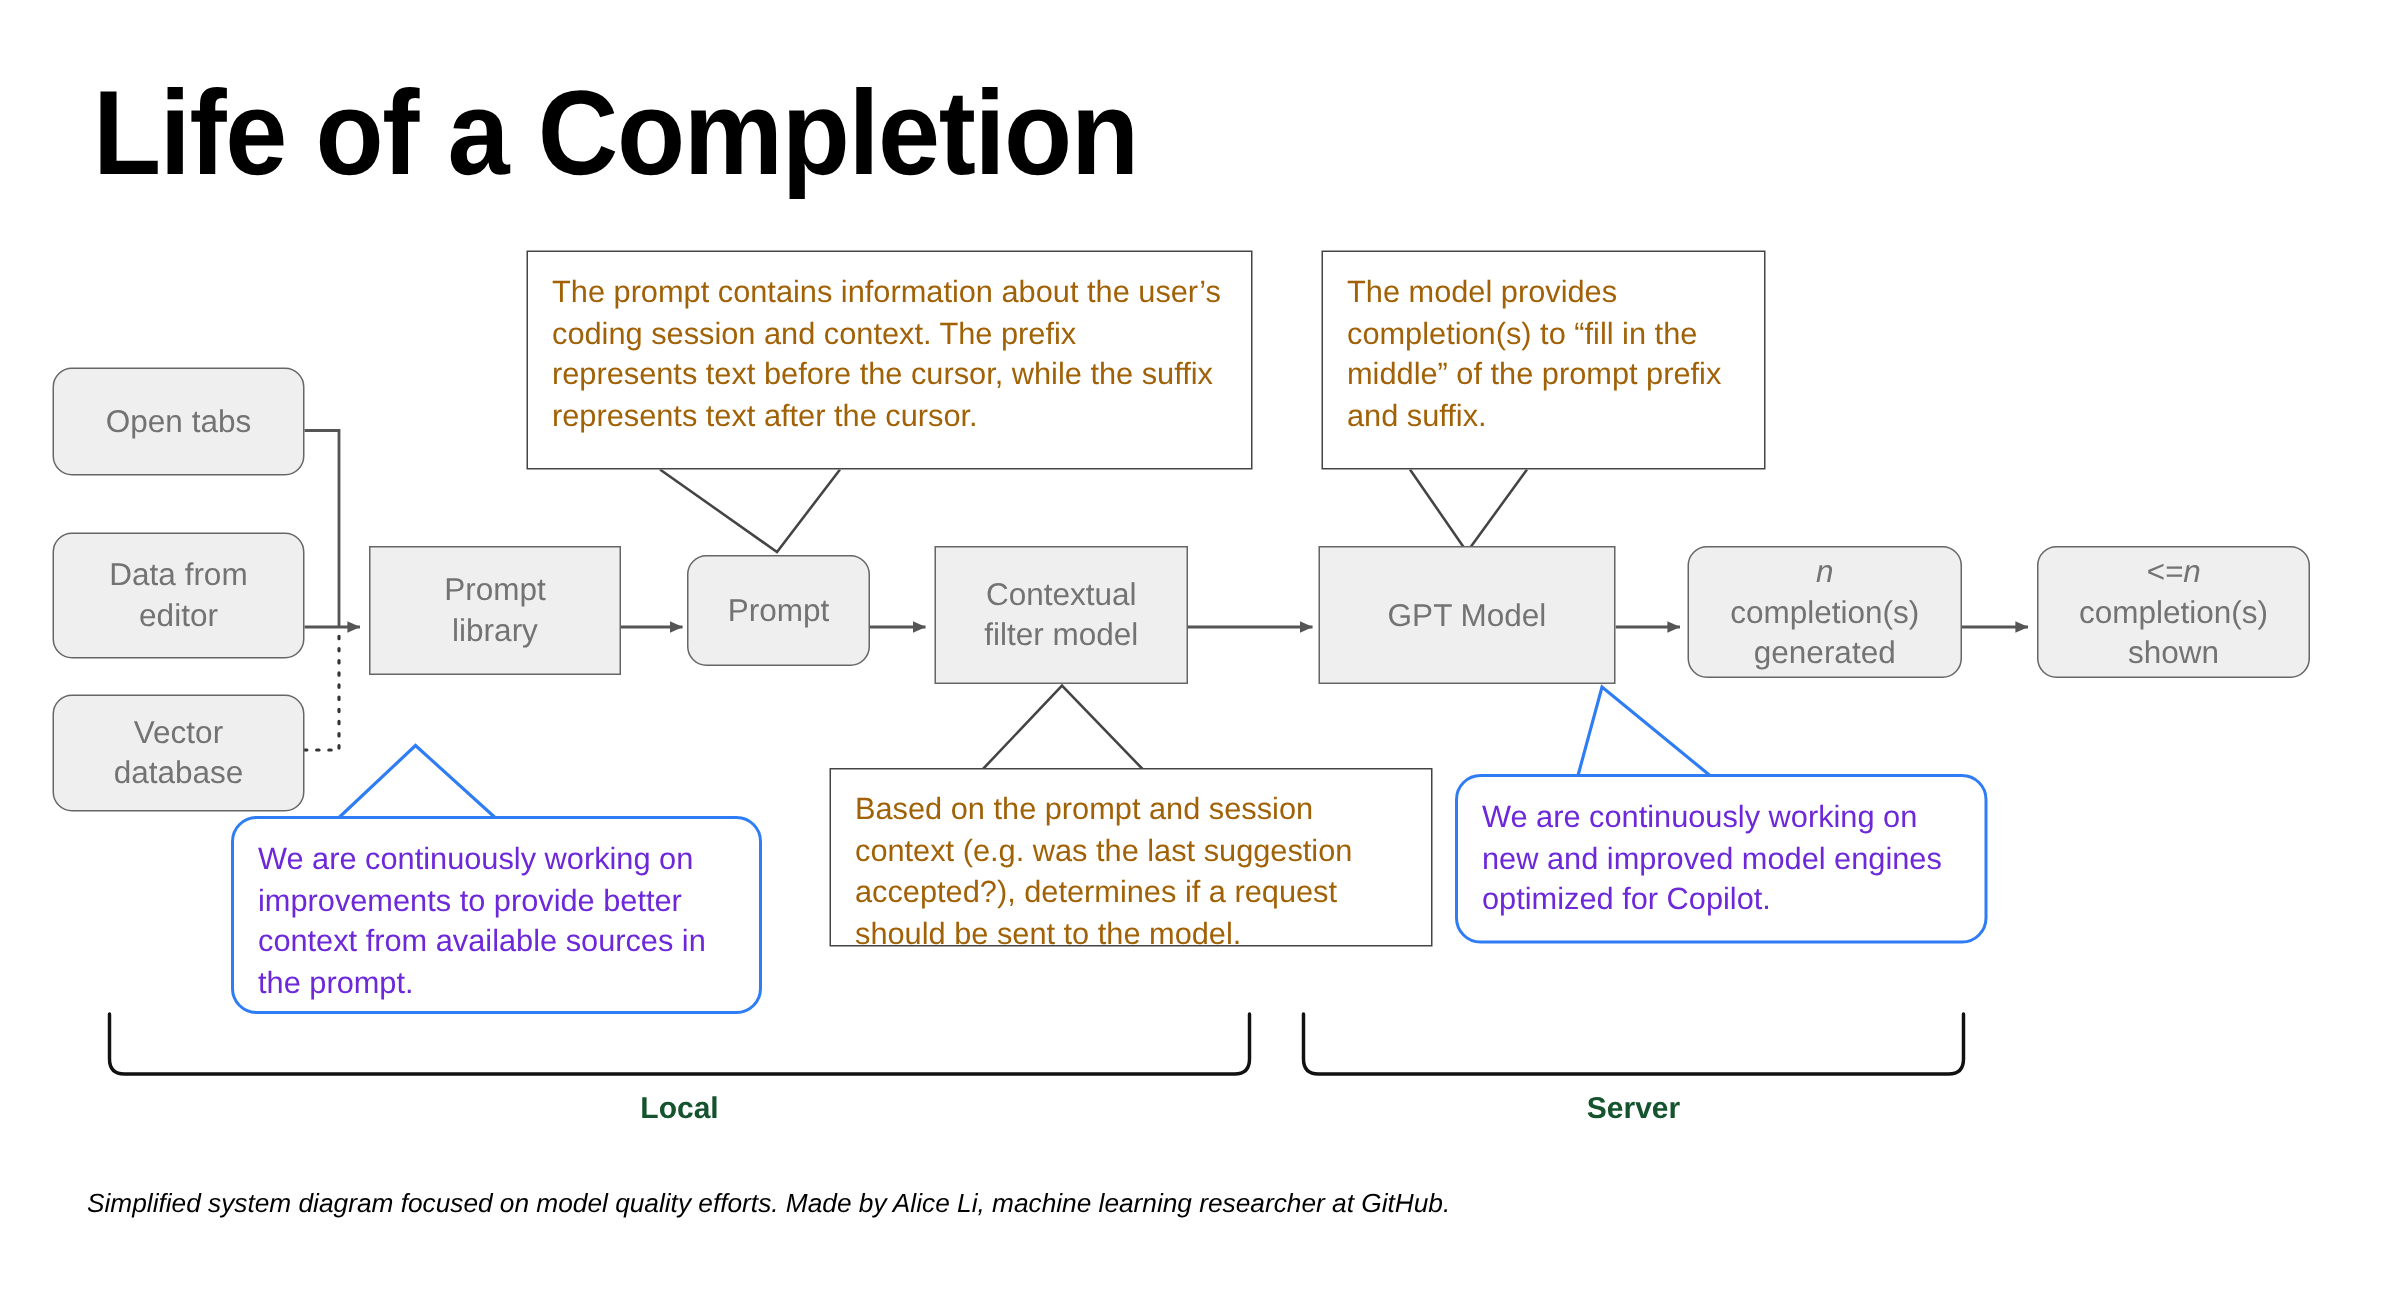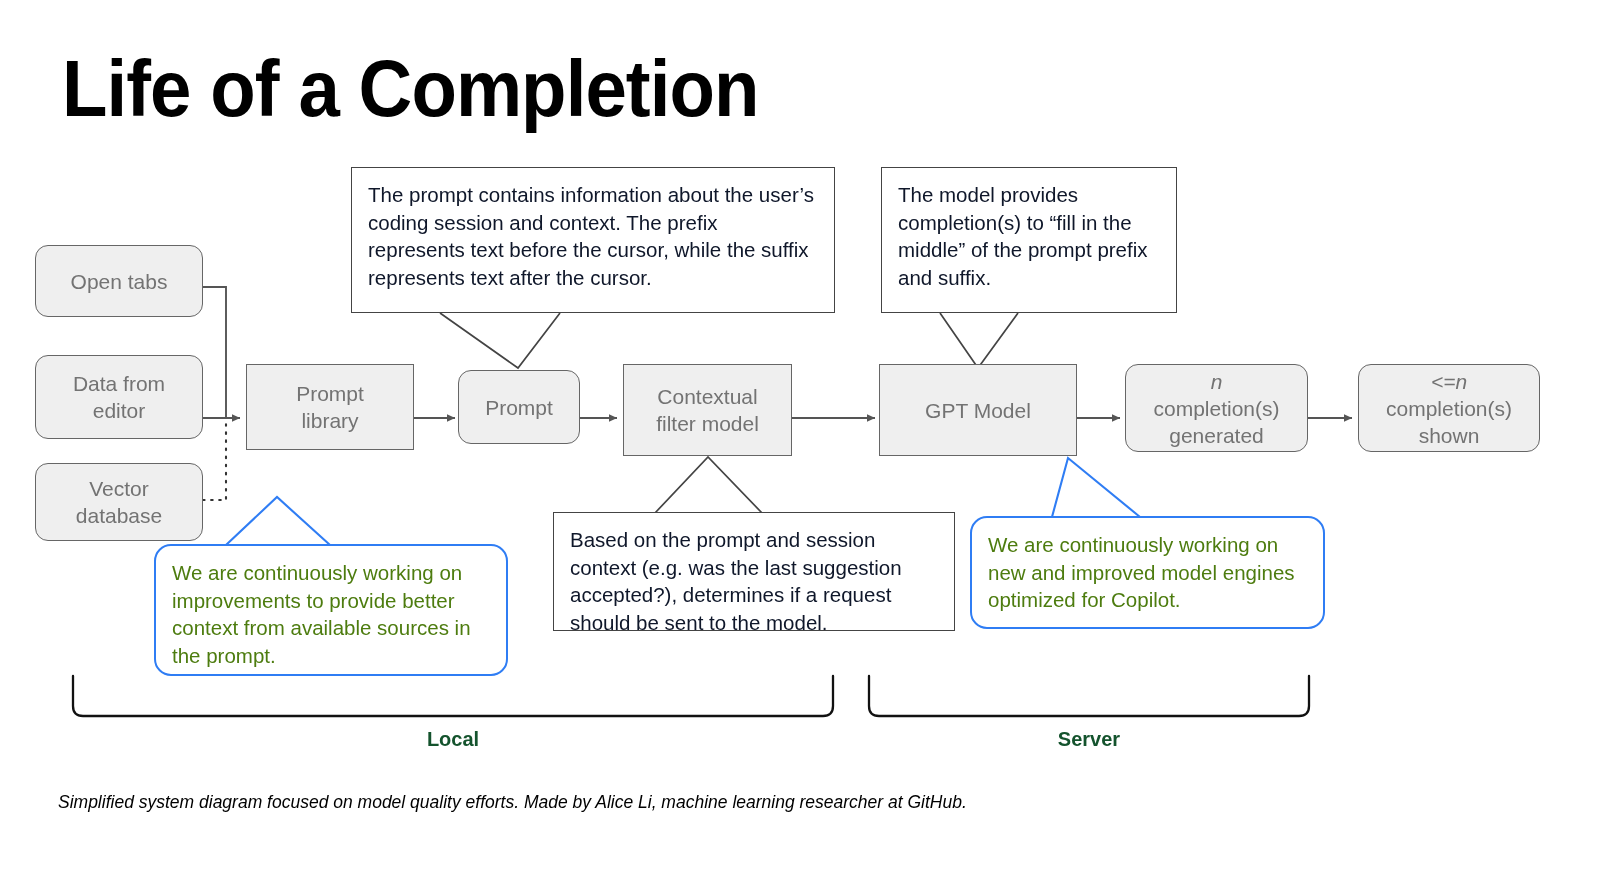--- a/index.html
+++ b/index.html
@@ -65,30 +65,30 @@
   .node .ital { font-style: italic; }
 
   
   .callout {
     position: absolute;
     box-sizing: border-box;
     background: #ffffff;
     border: 1.6px solid #444444;
     font-size: 20.5px;
     line-height: 27.5px;
-    color: #0f172a;
+    color: #a16207;
     padding: 13px 16px 10px 16px;
     text-align: left;
   }
 
   
   .callout.blue {
     border: 2px solid #2f7df4;
     border-radius: 17px;
-    color: #4d7c0f;
+    color: #6d28d9;
     background: #ffffff;
   }
 
   
   .group-label {
     position: absolute;
     font-size: 20px;
     font-weight: bold;
     color: #14532d;
     text-align: center;

